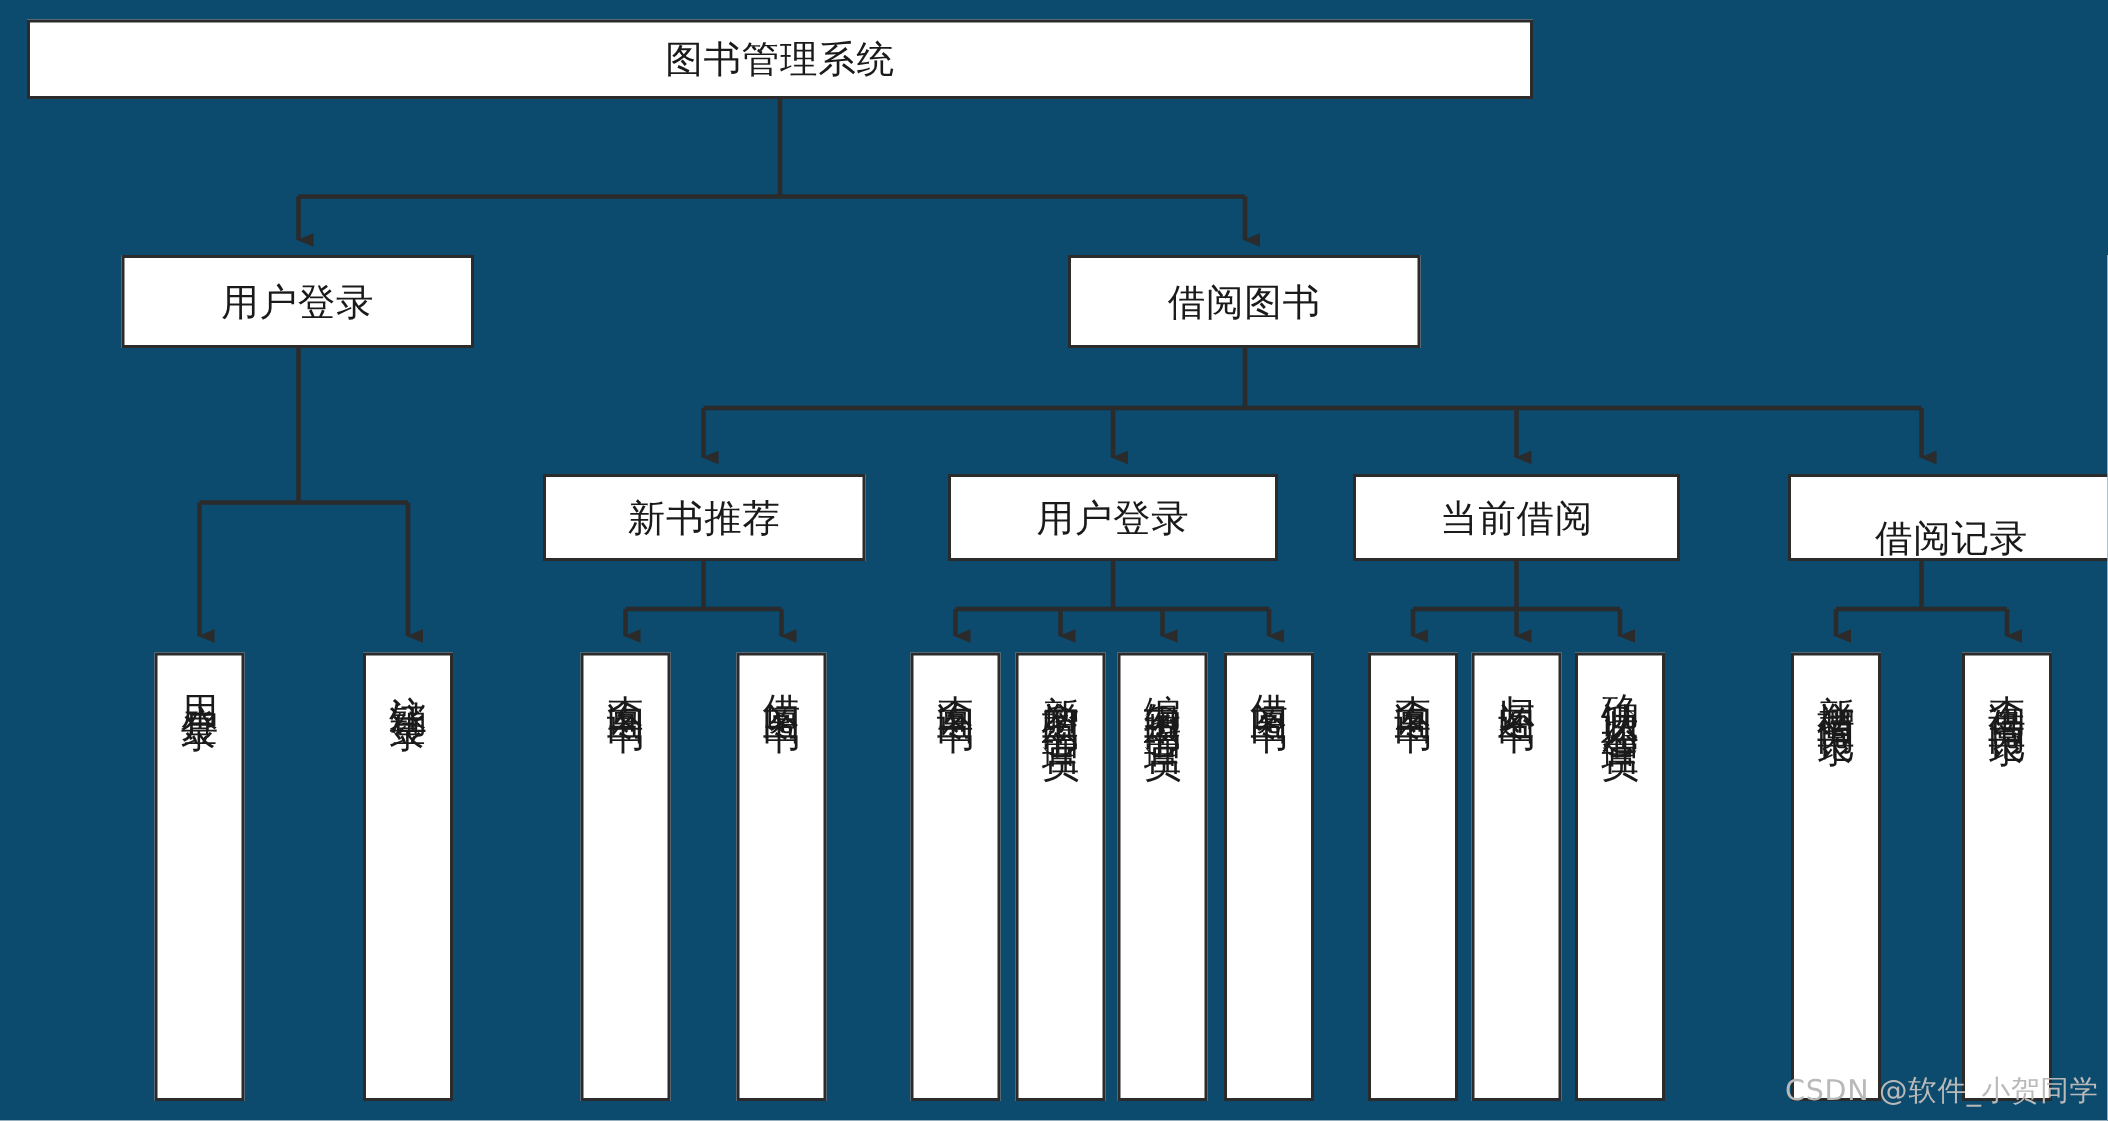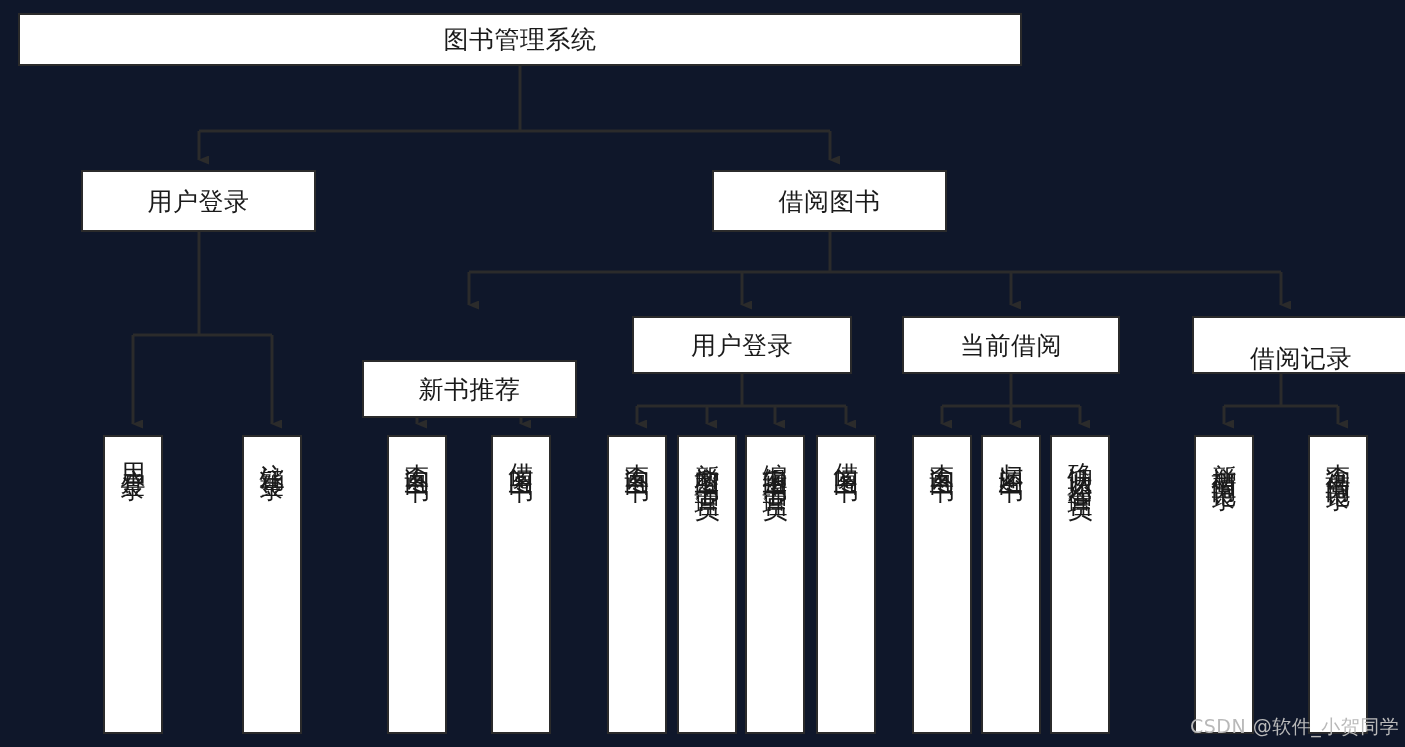--- a/index.html
+++ b/index.html
@@ -7,21 +7,21 @@
     padding: 0;
     background: #ffffff;
   }
   body {
     font-family: "DejaVu Sans", "Liberation Sans", sans-serif;
   }
   #diagram-root {
     position: relative;
     width: 1405px;
     height: 747px;
-    background: #0f172a;
+    background: #0c4a6e;
     overflow: hidden;
   }
   svg.diagram-svg {
     position: absolute;
     left: 0;
     top: 0;
     width: 1405px;
     height: 747px;
     display: block;
   }
@@ -135,21 +135,21 @@
     <span class="node-label">图书管理系统</span>
   </div>
 
   <div class="node-box horiz" style="left:81px; top:170px; width:235px; height:62px;">
     <span class="node-label">用户登录</span>
   </div>
   <div class="node-box horiz" style="left:712px; top:170px; width:235px; height:62px;">
     <span class="node-label">借阅图书</span>
   </div>
 
-  <div class="node-box horiz" style="left:362px; top:316px; width:215px; height:58px;margin-top:44px;">
+  <div class="node-box horiz" style="left:362px; top:316px; width:215px; height:58px;">
     <span class="node-label">新书推荐</span>
   </div>
   <div class="node-box horiz" style="left:632px; top:316px; width:220px; height:58px;">
     <span class="node-label">用户登录</span>
   </div>
   <div class="node-box horiz" style="left:902px; top:316px; width:218px; height:58px;">
     <span class="node-label">当前借阅</span>
   </div>
   <div class="node-box horiz" style="left:1192px; top:316px; width:218px; height:58px;align-items:flex-end;">
     <span class="node-label">借阅记录</span>

